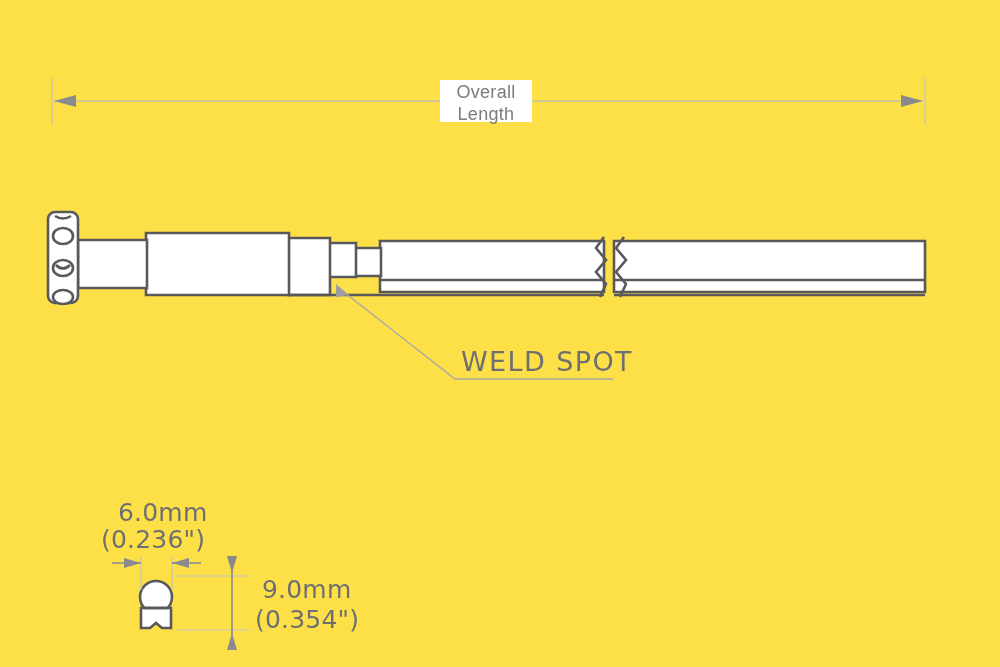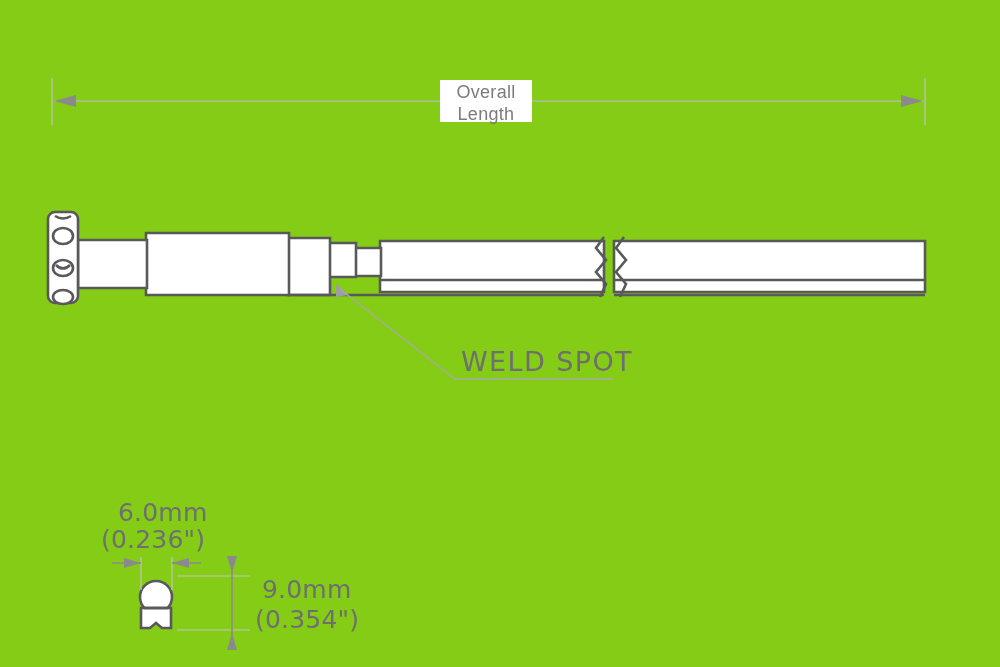--- a/index.html
+++ b/index.html
@@ -7,21 +7,21 @@
     padding: 0;
     background: #ffffff;
   }
   body {
     font-family: "DejaVu Sans", sans-serif;
   }
   #drawing-root {
     position: relative;
     width: 1000px;
     height: 667px;
-    background: #84cc16;
+    background: #fde047;
     overflow: hidden;
   }
   svg#cad {
     display: block;
     width: 1000px;
     height: 667px;
   }
   .part-line {
     fill: none;
     stroke: #59595b;

